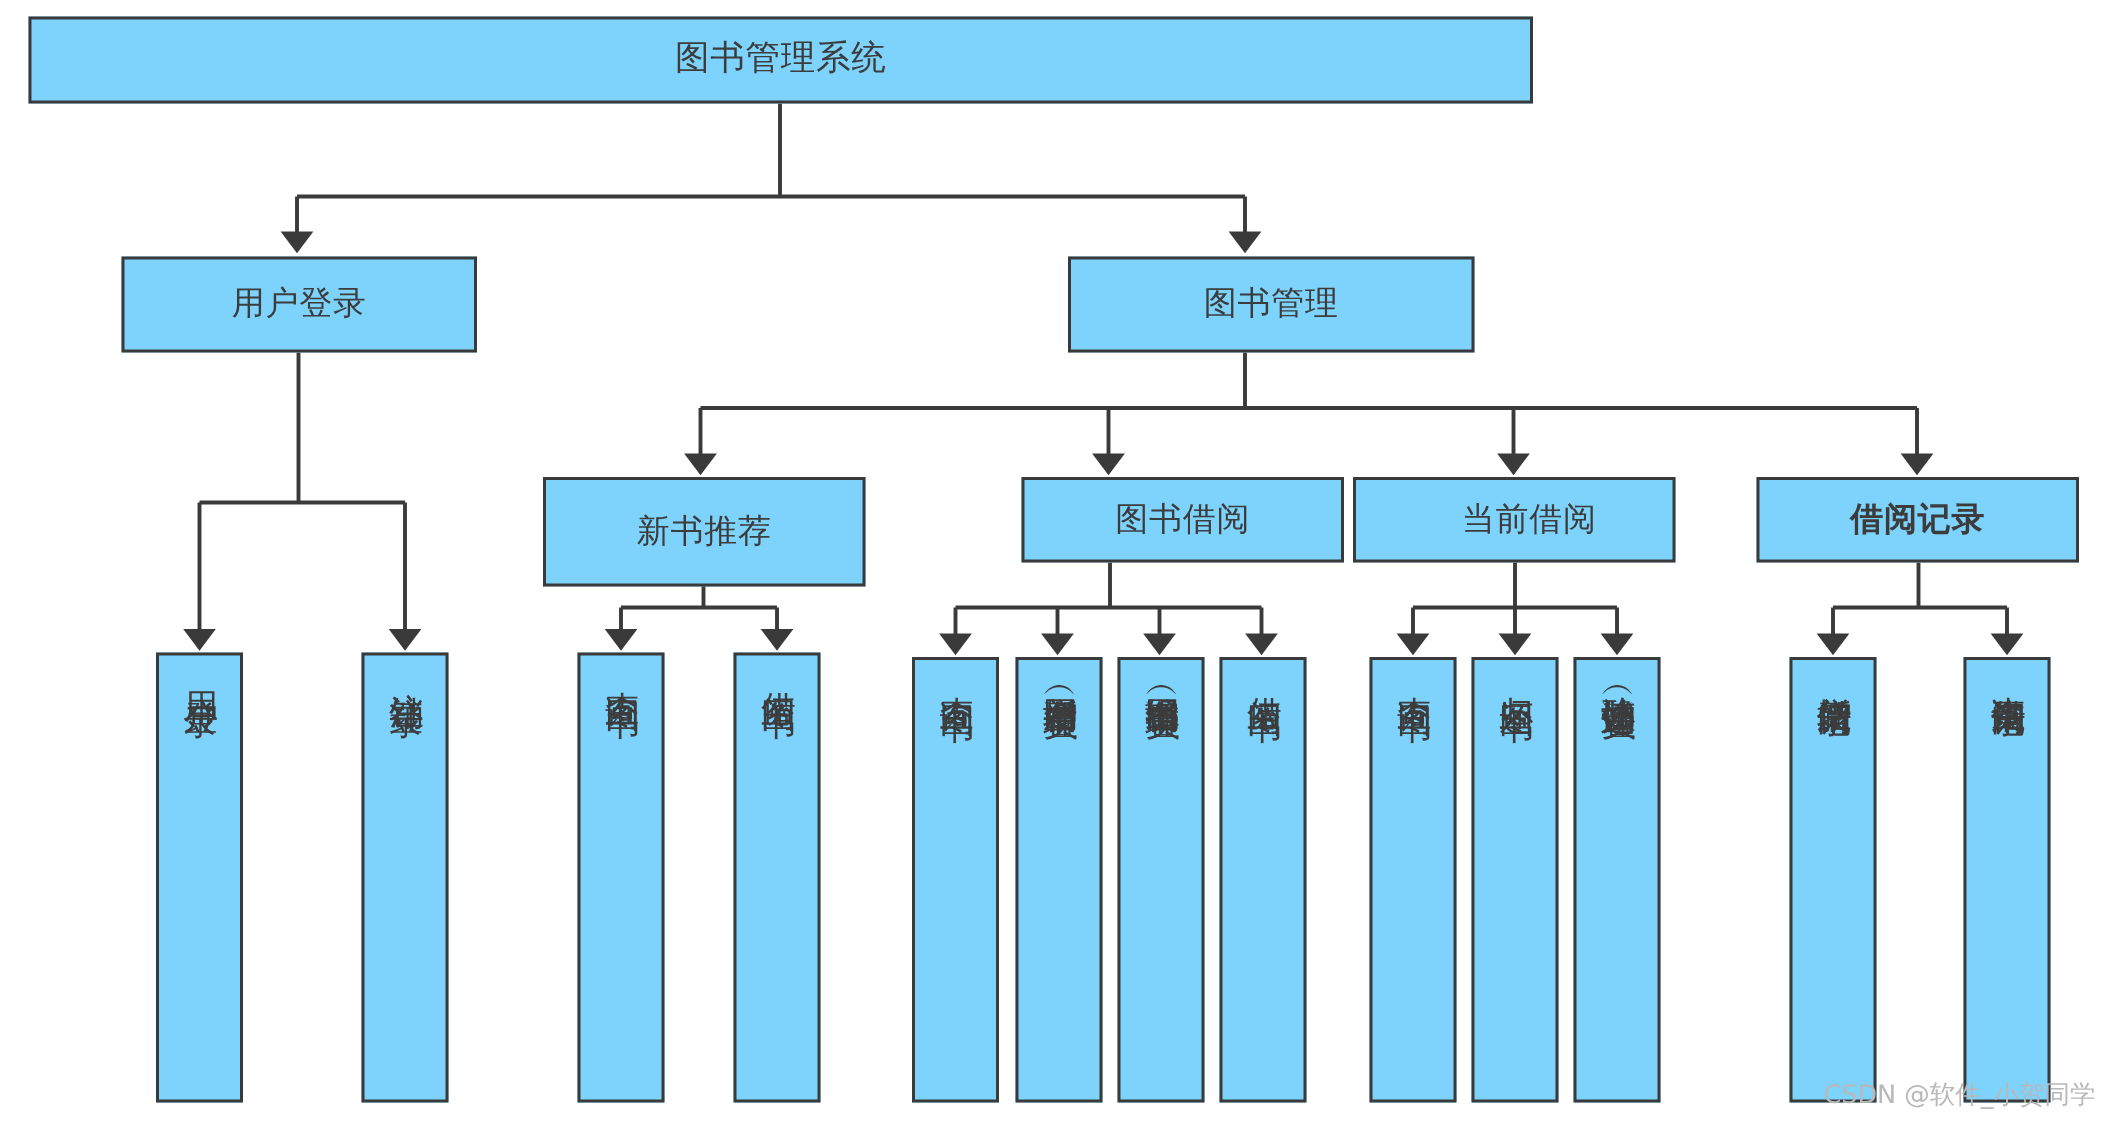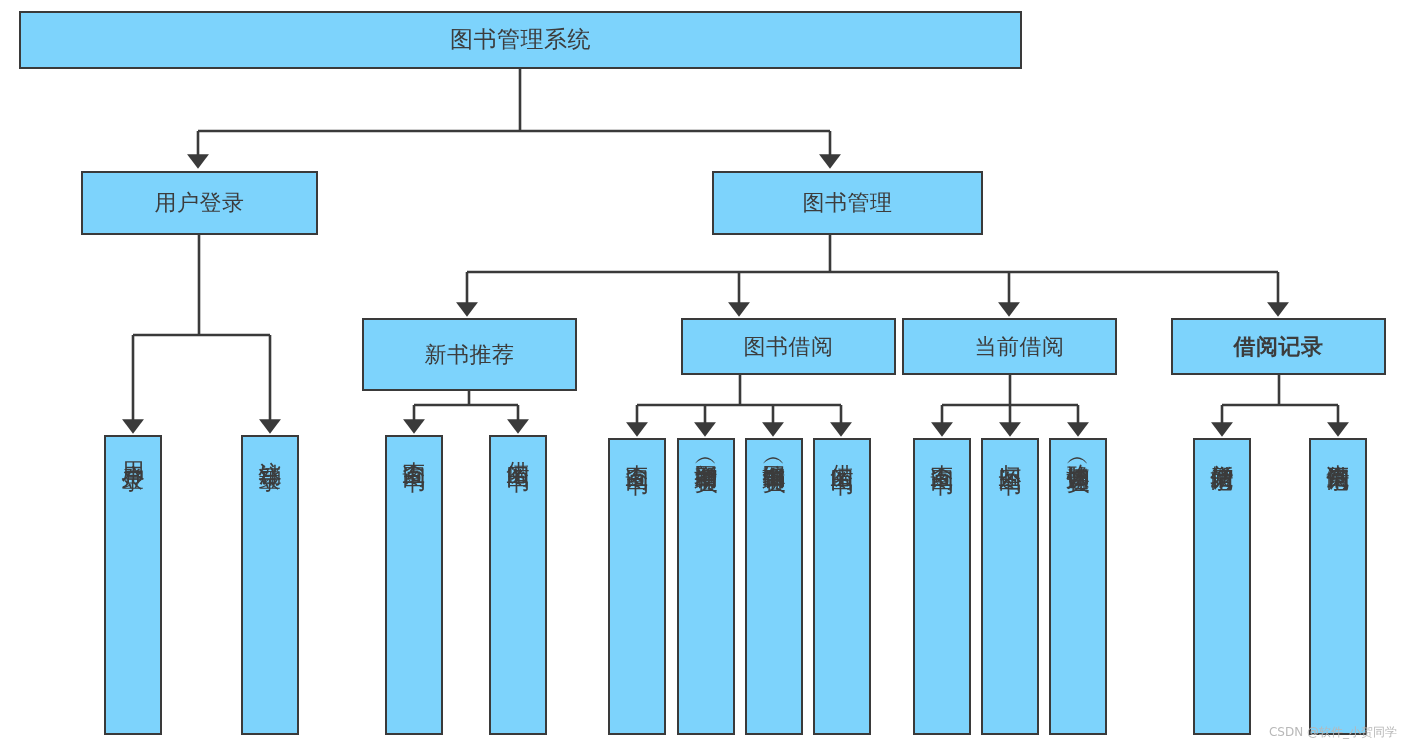--- a/index.html
+++ b/index.html
@@ -64,21 +64,21 @@
     letter-spacing: 3px;
     white-space: nowrap;
   }
   .node-leaf.tall-text .label {
     letter-spacing: 1px;
   }
   .watermark {
     position: absolute;
     right: 8px;
     bottom: 6px;
-    font-size: 12px;
+    font-size: 17px;
     color: #b8b8b8;
     z-index: 5;
     white-space: nowrap;
     font-family: "DejaVu Sans", "Liberation Sans", sans-serif;
   }
 </style>
 </head>
 <body>
 
 <div id="diagram-root">

